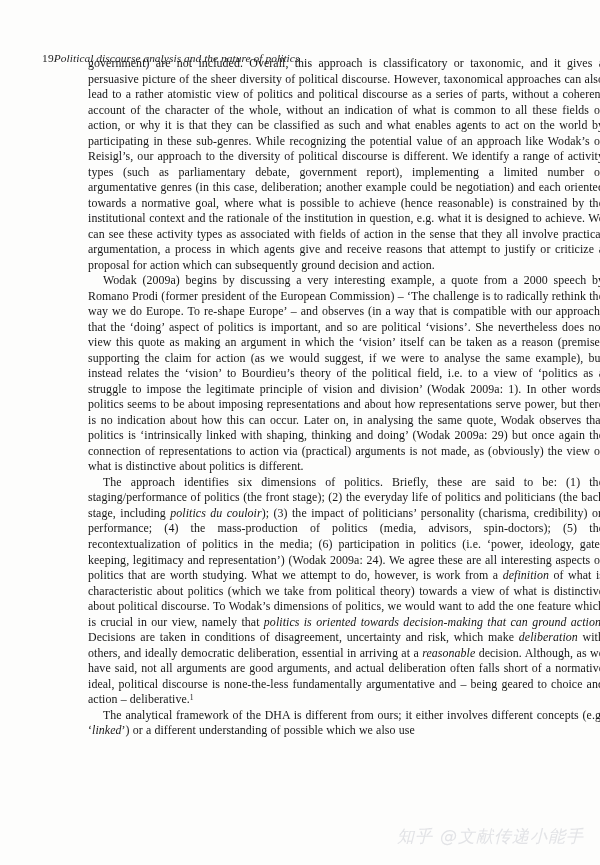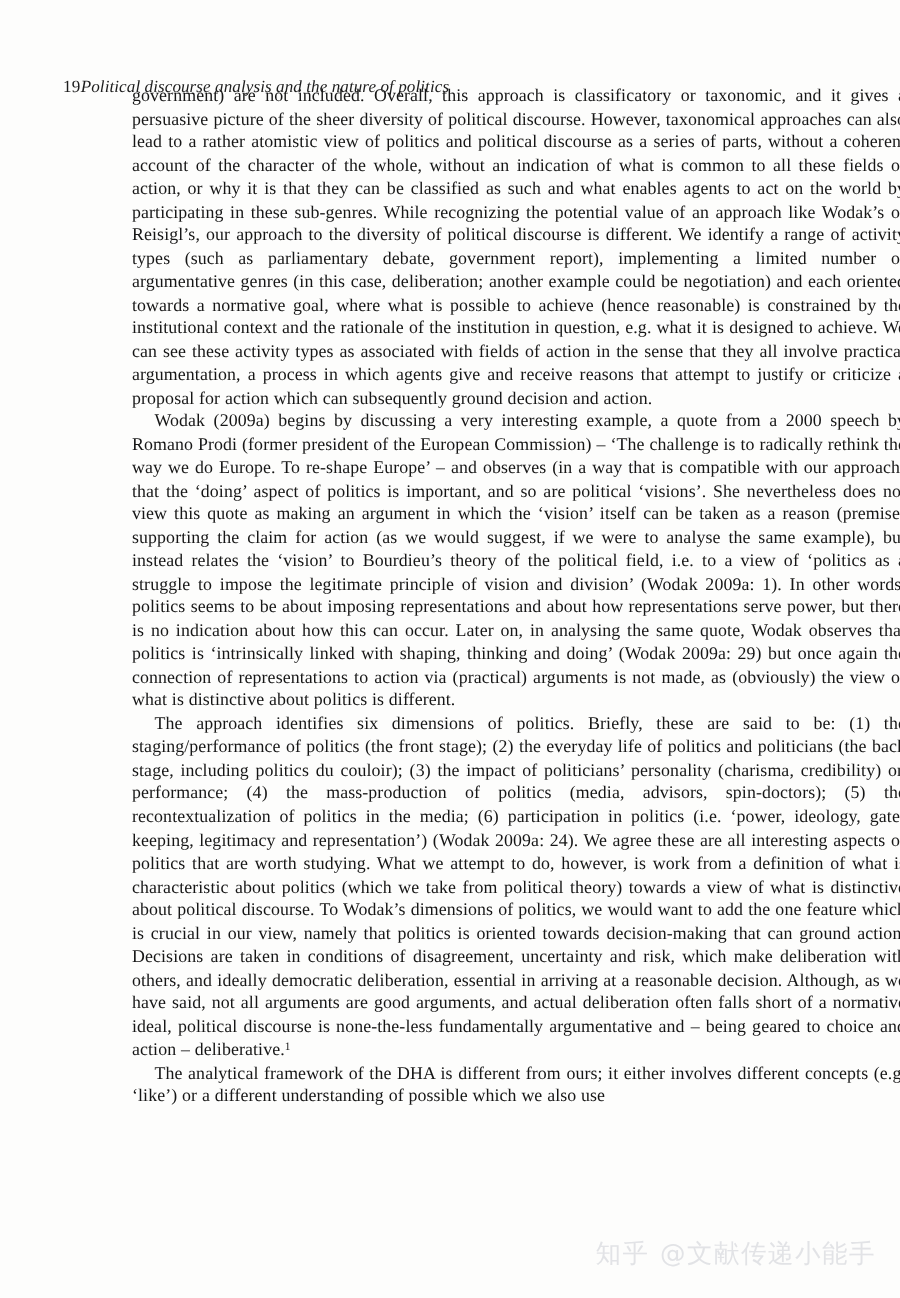--- a/index.html
+++ b/index.html
@@ -69,21 +69,21 @@
     text-align: justify;
     text-justify: inter-word;
     hyphens: none;
     letter-spacing: 0.006em;
     word-spacing: 0.01em;
     color: #161616;
   }
   p.para.indent {
     text-indent: 15px;
   }
-  p.para .it { }
+  p.para .it { font-style: italic; }
   p.para sup.fn {
     font-size: 7.6px;
     vertical-align: 0.42em;
     line-height: 0;
   }
 
   
   p.para.tail-loose {
     text-align: justify;
   }
@@ -93,20 +93,21 @@
     position: absolute;
     right: 16px;
     bottom: 18px;
     font-family: "DejaVu Sans", "Liberation Sans", sans-serif;
     font-size: 17px;
     line-height: 22px;
     color: #e2e3e6;
     letter-spacing: 1px;
     white-space: nowrap;
     user-select: none;
+    font-style: italic;
   }
   .watermark .wm-site { margin-right: 7px; }
 </style>
 </head>
 <body>
 
 <div class="page">
   <div class="page-inner">
 
     <div class="running-head">
@@ -114,21 +115,21 @@
     </div>
 
     <div class="body-block">
 
       <p class="para"><span>government) are not included. Overall, this approach is classificatory or taxonomic, and it gives a persuasive picture of the sheer diversity of political discourse. However, taxonomical approaches can also lead to a rather atomistic view of politics and political discourse as a series of parts, without a coherent account of the character of the whole, without an indication of what is common to all these fields of action, or why it is that they can be classified as such and what enables agents to act on the world by participating in these sub-genres. While recognizing the potential value of an approach like Wodak’s or Reisigl’s, our approach to the diversity of political discourse is different. We identify a range of activity types (such as parliamentary debate, government report), implementing a limited number of argumentative genres (in this case, deliberation; another example could be negotiation) and each oriented towards a normative goal, where what is possible to achieve (hence reasonable) is constrained by the institutional context and the rationale of the institution in question, e.g. what it is designed to achieve. We can see these activity types as associated with fields of action in the sense that they all involve practical argumentation, a process in which agents give and receive reasons that attempt to justify or criticize a proposal for action which can subsequently ground decision and action.</span></p>
 
       <p class="para indent"><span>Wodak (2009a) begins by discussing a very interesting example, a quote from a 2000 speech by Romano Prodi (former president of the European Commission) – ‘The challenge is to radically rethink the way we do Europe. To re-shape Europe’ – and observes (in a way that is compatible with our approach) that the ‘doing’ aspect of politics is important, and so are political ‘visions’. She nevertheless does not view this quote as making an argument in which the ‘vision’ itself can be taken as a reason (premise) supporting the claim for action (as we would suggest, if we were to analyse the same example), but instead relates the ‘vision’ to Bourdieu’s theory of the political field, i.e. to a view of ‘politics as a struggle to impose the legitimate principle of vision and division’ (Wodak 2009a: 1). In other words, politics seems to be about imposing representations and about how representations serve power, but there is no indication about how this can occur. Later on, in analysing the same quote, Wodak observes that politics is ‘intrinsically linked with shaping, thinking and doing’ (Wodak 2009a: 29) but once again the connection of representations to action via (practical) arguments is not made, as (obviously) the view of what is distinctive about politics is different.</span></p>
 
       <p class="para indent"><span>The approach identifies six dimensions of politics. Briefly, these are said to be: (1) the staging/performance of politics (the front stage); (2) the everyday life of politics and politicians (the back stage, including </span><span class="it">politics du couloir</span><span>); (3) the impact of politicians’ personality (charisma, credibility) on performance; (4) the mass-production of politics (media, advisors, spin-doctors); (5) the recontextualization of politics in the media; (6) participation in politics (i.e. ‘power, ideology, gate-keeping, legitimacy and representation’) (Wodak 2009a: 24). We agree these are all interesting aspects of politics that are worth studying. What we attempt to do, however, is work from a </span><span class="it">definition</span><span> of what is characteristic about politics (which we take from political theory) towards a view of what is distinctive about political discourse. To Wodak’s dimensions of politics, we would want to add the one feature which is crucial in our view, namely that </span><span class="it">politics is oriented towards decision-making that can ground action</span><span>. Decisions are taken in conditions of disagreement, uncertainty and risk, which make </span><span class="it">deliberation</span><span> with others, and ideally democratic deliberation, essential in arriving at a </span><span class="it">reasonable</span><span> decision. Although, as we have said, not all arguments are good arguments, and actual deliberation often falls short of a normative ideal, political discourse is none-the-less fundamentally argumentative and – being geared to choice and action – deliberative.</span><sup class="fn">1</sup></p>
 
-      <p class="para indent tail-loose"><span>The analytical framework of the DHA is different from ours; it either involves different concepts (e.g. ‘</span><span class="it">like</span><span>’) or a different understanding of possible which we also use</span></p>
+      <p class="para indent tail-loose"><span>The analytical framework of the DHA is different from ours; it either involves different concepts (e.g. ‘</span><span class="it">linked</span><span>’) or a different understanding of possible which we also use</span></p>
 
     </div>
   </div>
 
   <div class="watermark">
     <span class="wm-site">知乎</span><span class="wm-handle">@文献传递小能手</span>
   </div>
 </div>
 
 </body></html>

